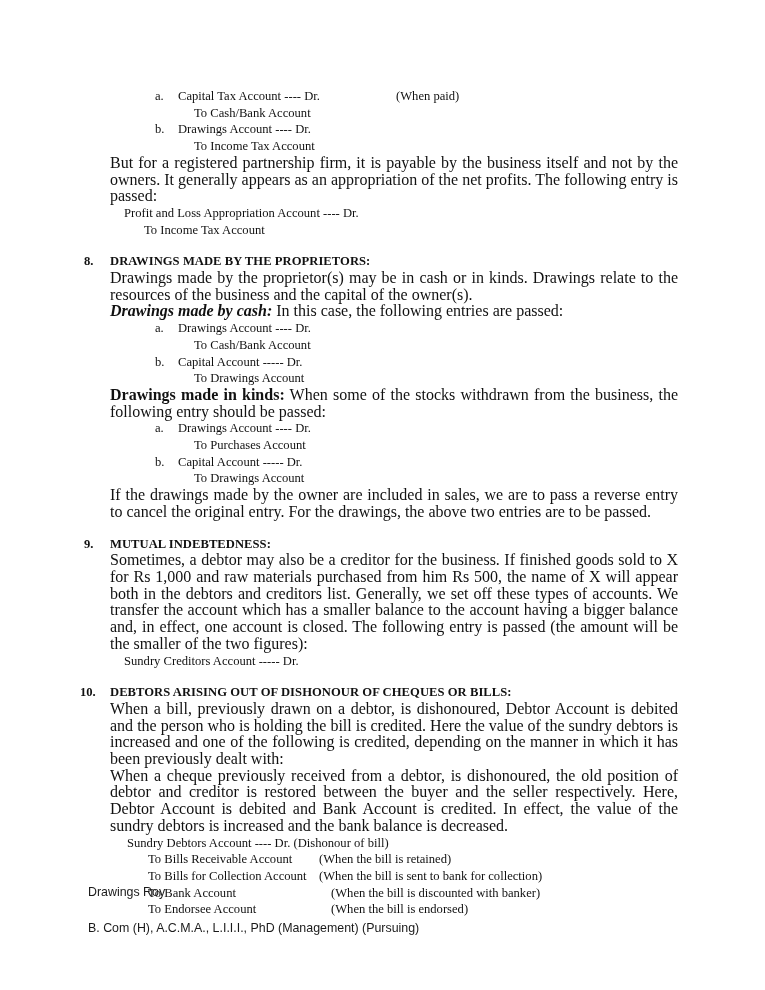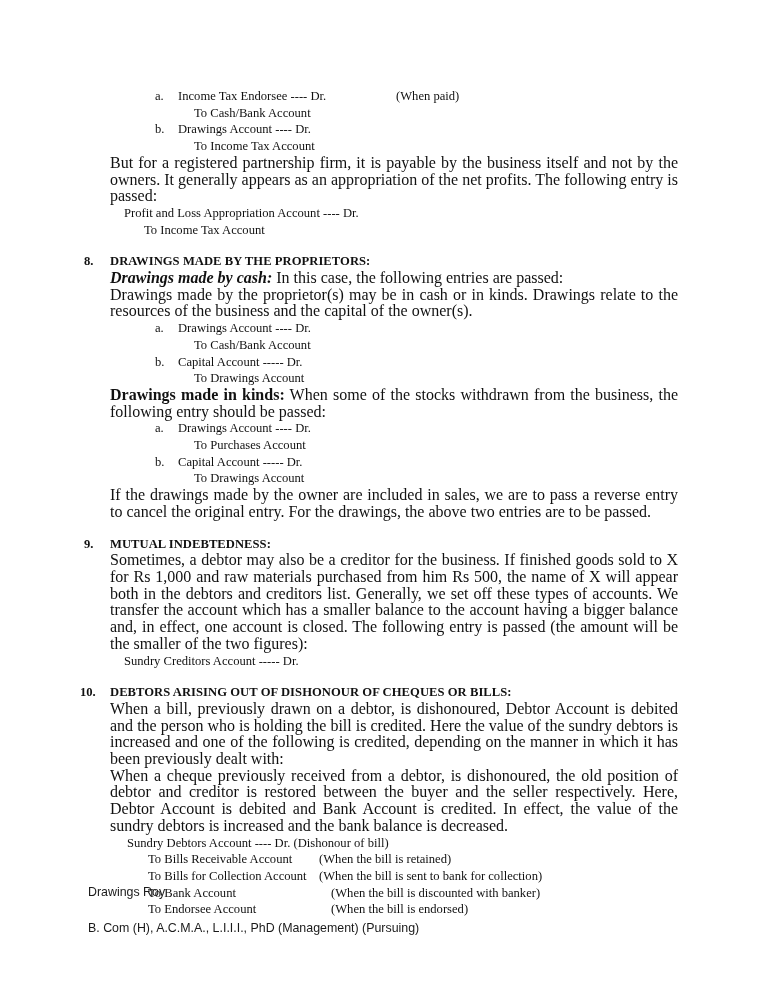--- a/index.html
+++ b/index.html
@@ -161,21 +161,21 @@
 </style>
 </head>
 <body>
 
 <div class="page">
   <div class="content">
 
     <div class="entry-list">
       <div class="entry-row">
         <span class="marker">a.</span>
-        <span class="entry-text">Income Tax Endorsee ---- Dr.</span>
+        <span class="entry-text">Capital Tax Account ---- Dr.</span>
         <span class="entry-note">(When paid)</span>
       </div>
       <div class="entry-sub">To Cash/Bank Account</div>
       <div class="entry-row">
         <span class="marker">b.</span>
         <span class="entry-text">Drawings Account ---- Dr.</span>
         <span class="entry-note"></span>
       </div>
       <div class="entry-sub">To Income Tax Account</div>
     </div>
@@ -183,22 +183,22 @@
     <p class="para">But for a registered partnership firm, it is payable by the business itself and not by the owners. It generally appears as an appropriation of the net profits. The following entry is passed:</p>
     <div class="plain-entry">Profit and Loss Appropriation Account ---- Dr.</div>
     <div class="plain-entry-sub">To Income Tax Account</div>
 
     <div class="spacer-md"></div>
 
     <div class="section-head">
       <span class="num">8.</span>
       <span class="htext">DRAWINGS MADE BY THE PROPRIETORS:</span>
     </div>
+    <p class="para">Drawings made by the proprietor(s) may be in cash or in kinds. Drawings relate to the resources of the business and the capital of the owner(s).</p>
     <p class="para last-left"><span class="lead-in italic">Drawings made by cash:</span><span> In this case, the following entries are passed:</span></p>
-    <p class="para">Drawings made by the proprietor(s) may be in cash or in kinds. Drawings relate to the resources of the business and the capital of the owner(s).</p>
 
     <div class="entry-list">
       <div class="entry-row">
         <span class="marker">a.</span>
         <span class="entry-text">Drawings Account ---- Dr.</span>
       </div>
       <div class="entry-sub">To Cash/Bank Account</div>
       <div class="entry-row">
         <span class="marker">b.</span>
         <span class="entry-text">Capital Account ----- Dr.</span>

